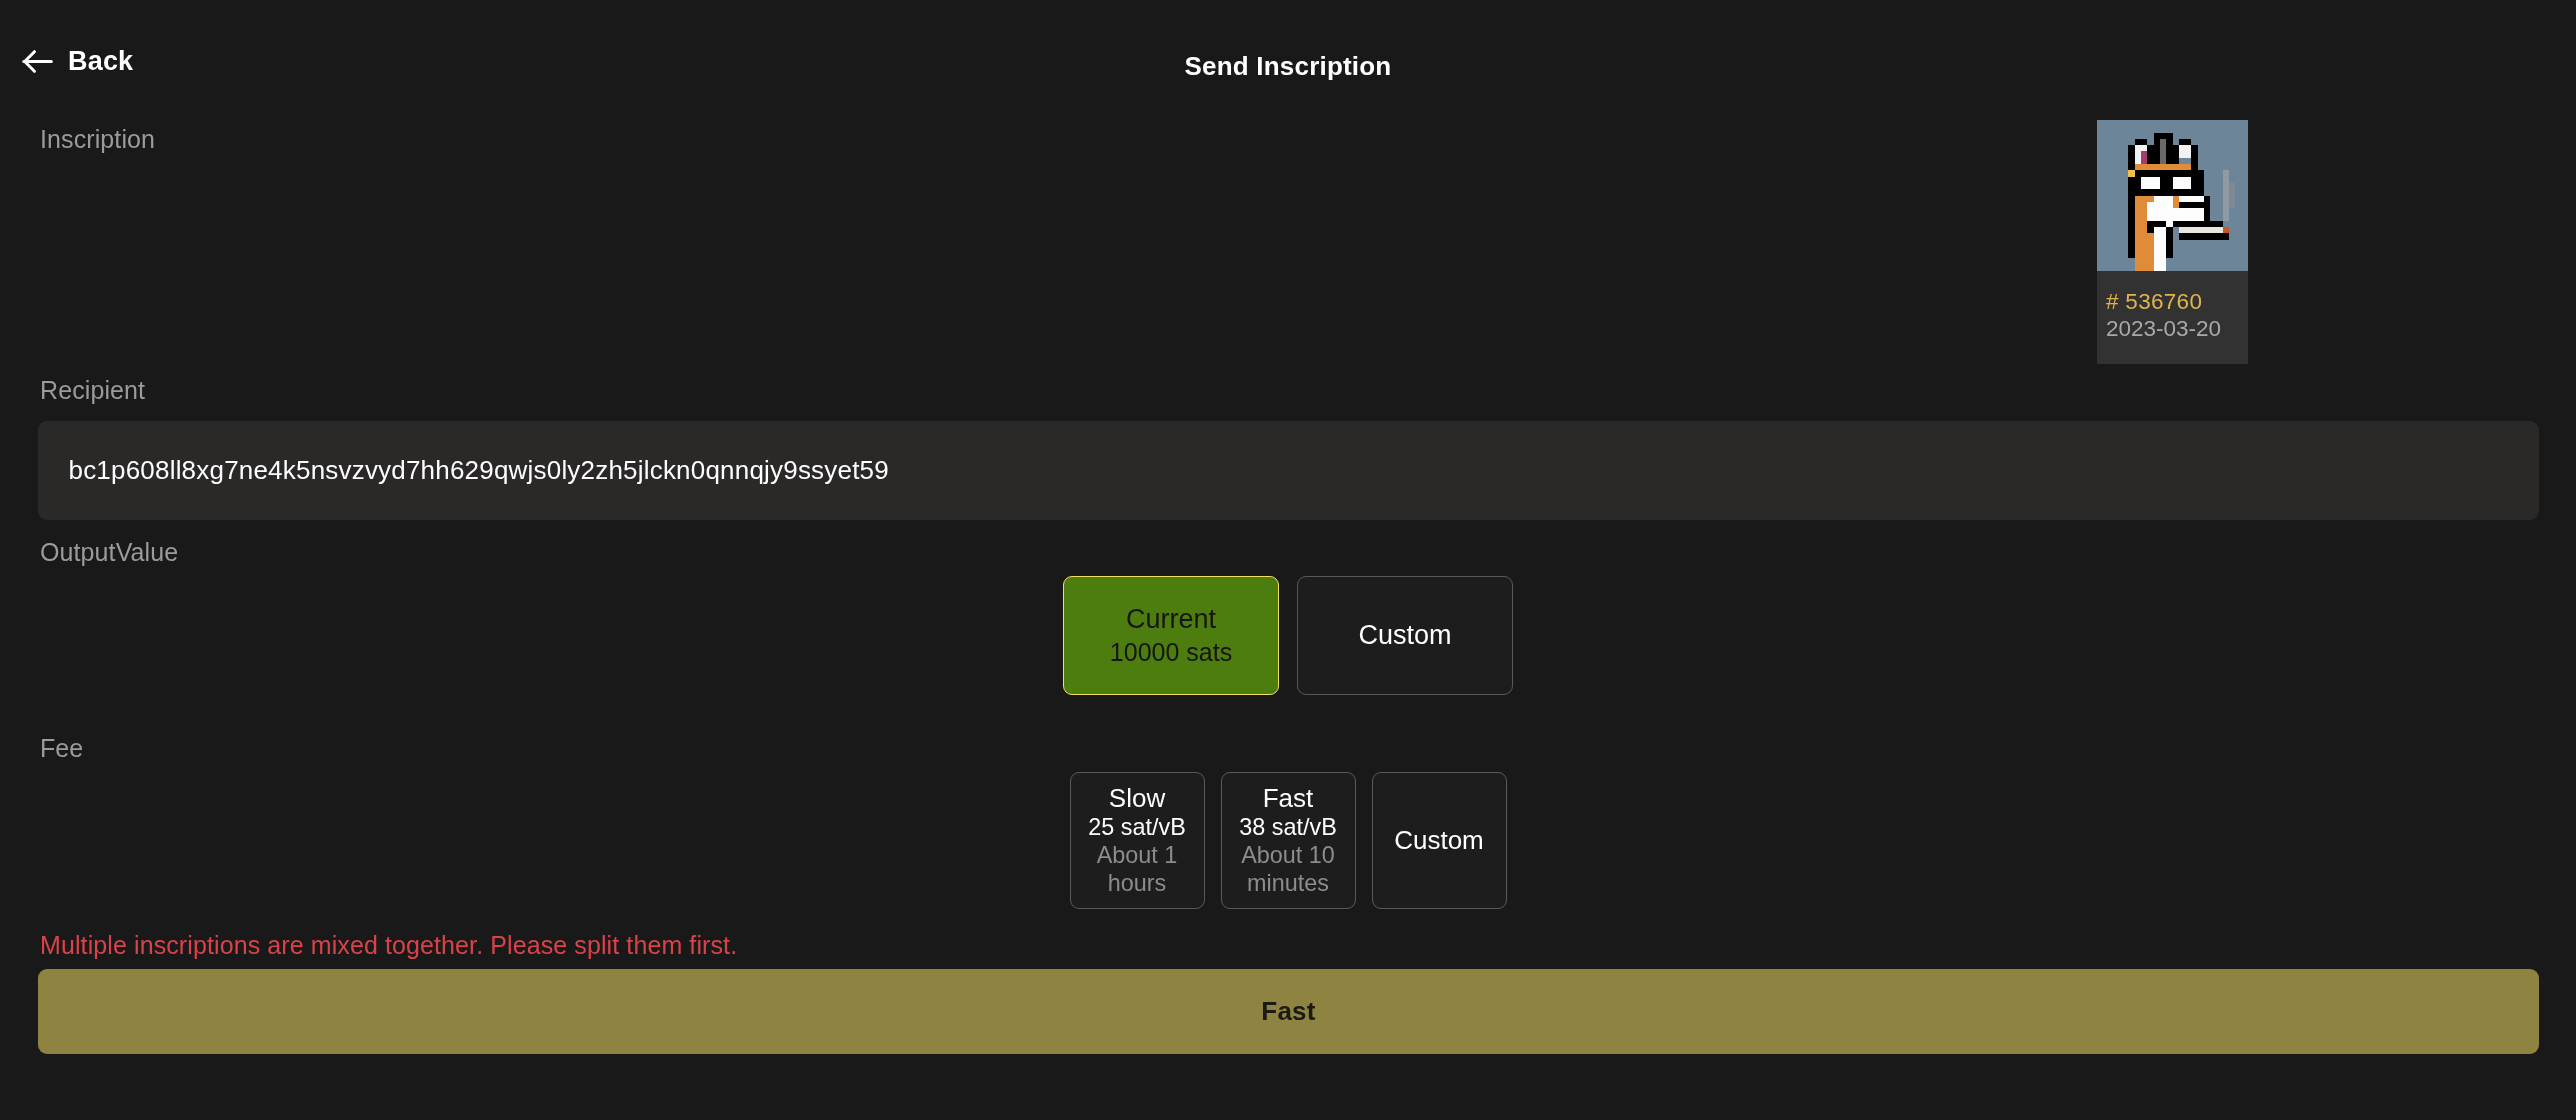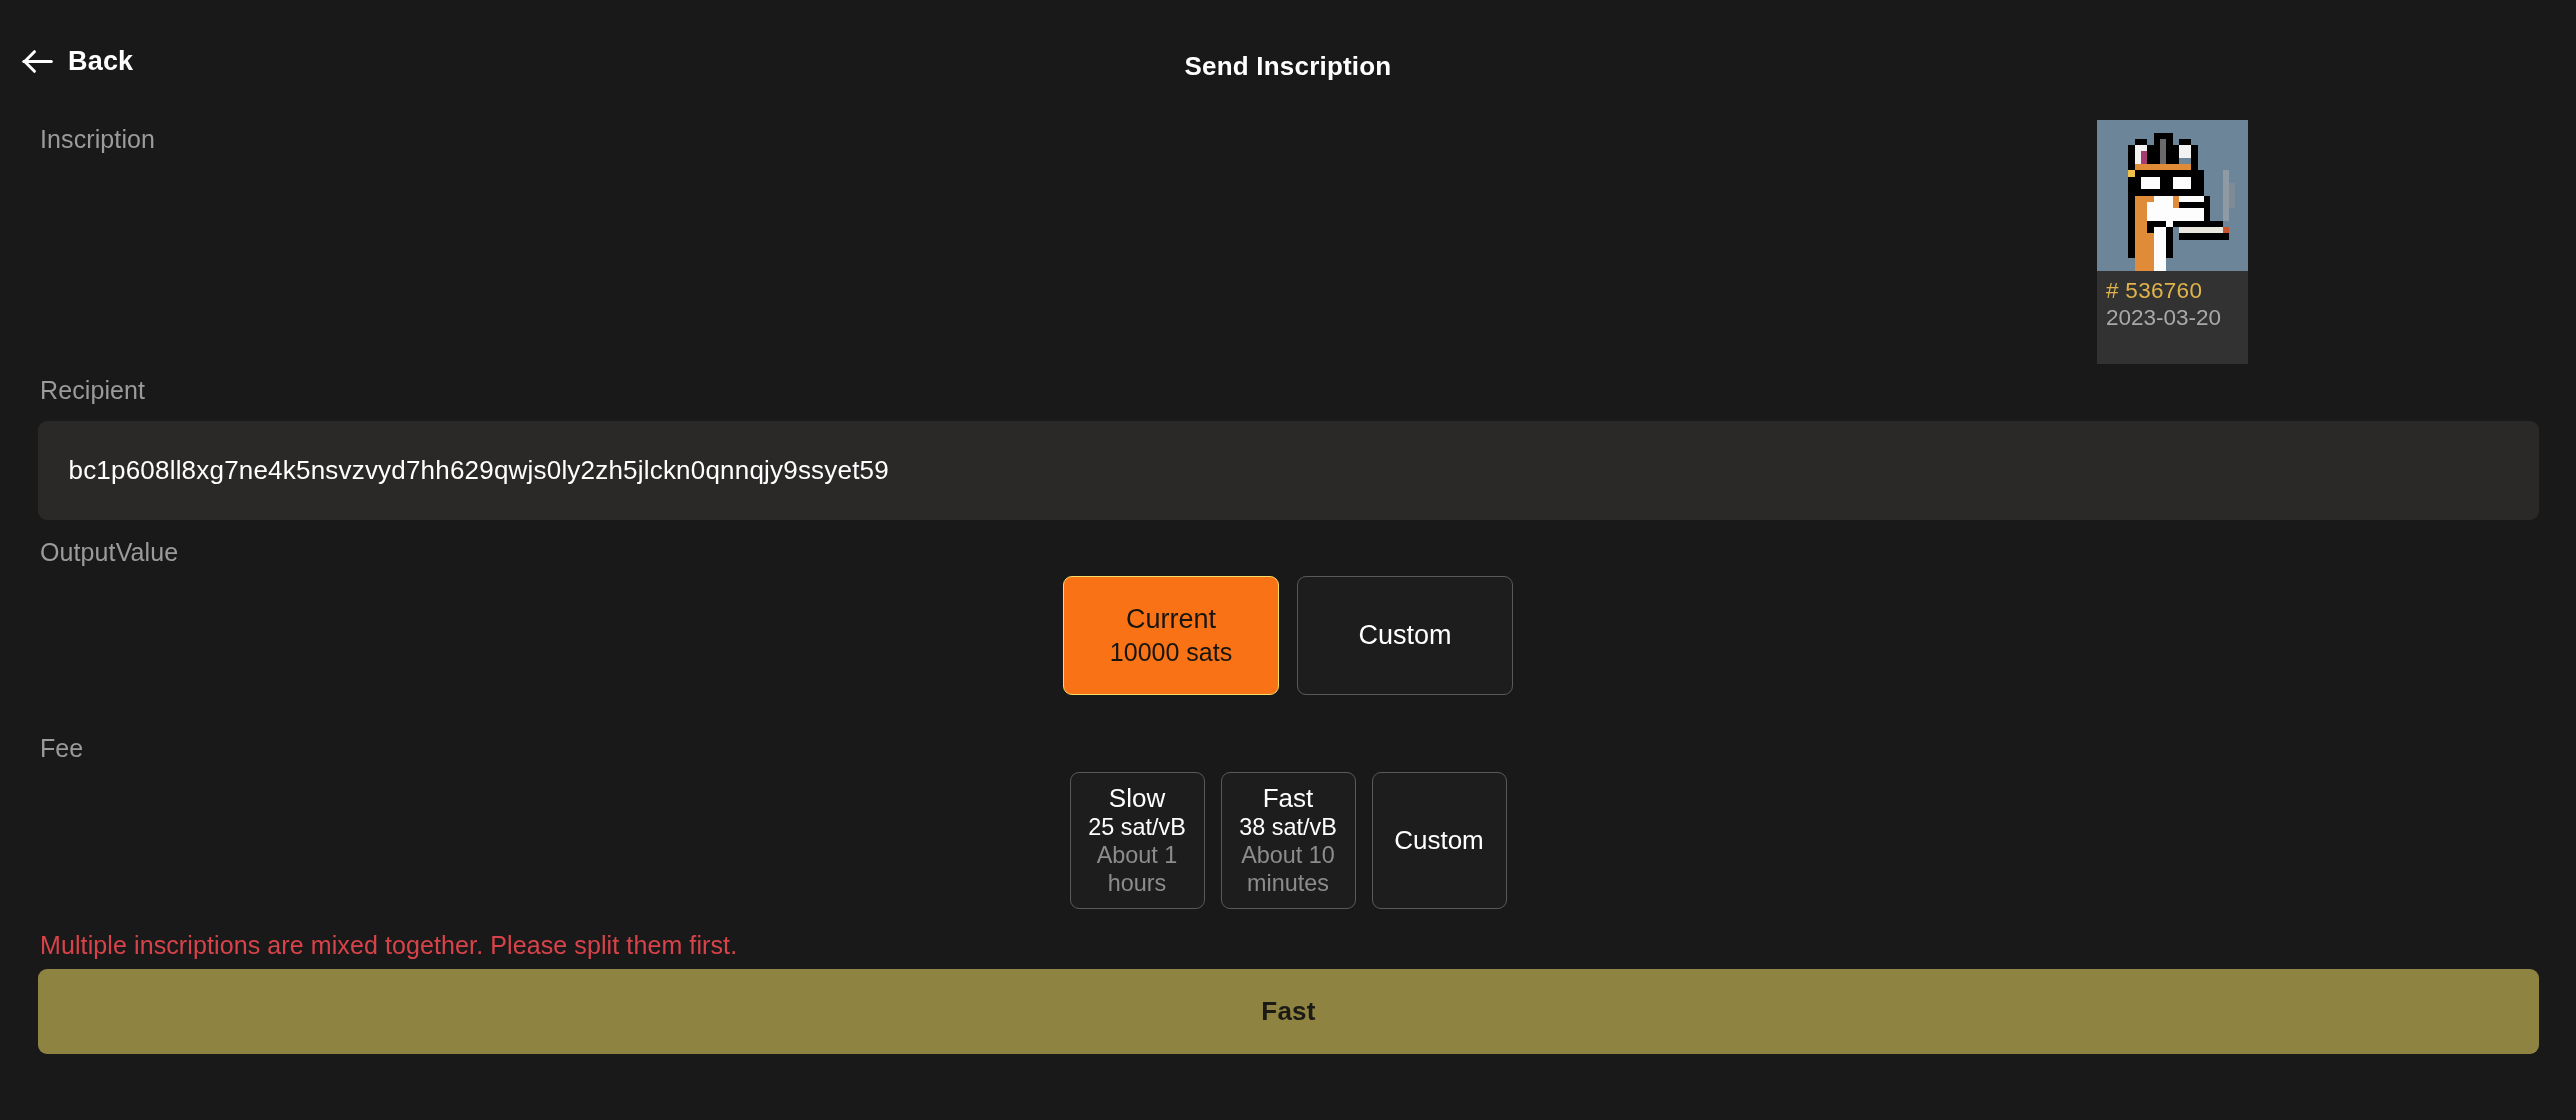--- a/index.html
+++ b/index.html
@@ -85,21 +85,21 @@
     background: #333232;
     overflow: hidden;
   }
   .inscription-art {
     width: 151px;
     height: 151px;
     display: block;
     background: #6d8598;
   }
   .inscription-meta {
-    padding: 6px 9px 0 9px;
+    padding: 17px 9px 0 9px;
   }
   .inscription-id {
     color: #e0b44a;
     font-size: 22.5px;
     line-height: 1.2;
     letter-spacing: 0.3px;
     white-space: nowrap;
   }
   .inscription-date {
     color: #a9a9a9;
@@ -154,21 +154,21 @@
     background: #1e1d1d;
     display: flex;
     flex-direction: column;
     align-items: center;
     justify-content: center;
     cursor: pointer;
     user-select: none;
     text-align: center;
   }
   .opt.selected {
-    background: #f97316;
+    background: #4d7c0f;
     border-color: #f5dd66;
   }
   .opt .opt-title {
     color: #ffffff;
     font-size: 26px;
     line-height: 1.12;
   }
   .opt .opt-sub {
     color: #ffffff;
     font-size: 23.4px;

